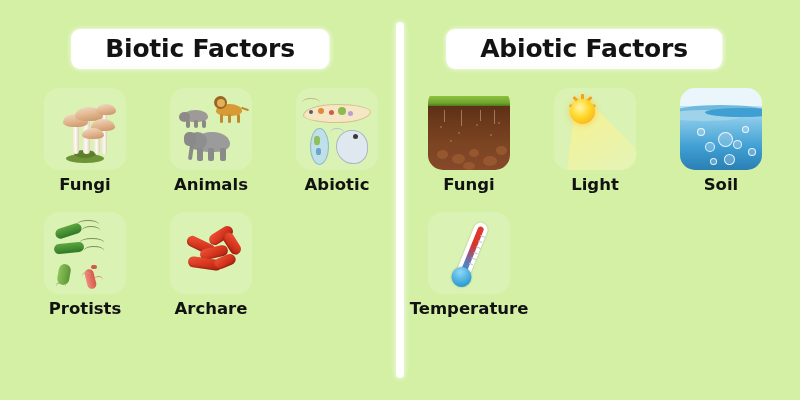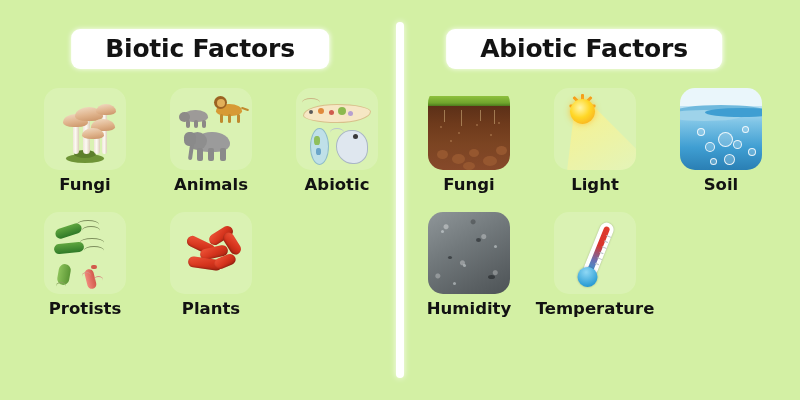--- a/index.html
+++ b/index.html
@@ -373,21 +373,21 @@
         <div class="tile">
           <div class="art">
             <div class="arch-rod" style="left:16px;top:28px;width:30px;height:11px;transform:rotate(26deg);"></div>
             <div class="arch-rod" style="left:38px;top:18px;width:26px;height:11px;transform:rotate(-32deg);"></div>
             <div class="arch-rod" style="left:30px;top:35px;width:28px;height:11px;transform:rotate(-12deg);"></div>
             <div class="arch-rod" style="left:50px;top:26px;width:24px;height:11px;transform:rotate(58deg);"></div>
             <div class="arch-rod" style="left:18px;top:46px;width:34px;height:11px;transform:rotate(8deg);"></div>
             <div class="arch-rod" style="left:44px;top:44px;width:22px;height:11px;transform:rotate(-22deg);"></div>
           </div>
         </div>
-        <div class="cell-label">Plants</div>
+        <div class="cell-label">Archare</div>
       </div>
 
     </div>
   </div>
 
   <div class="divider"></div>
 
   <div class="panel right">
 
     <div class="title-pill">
@@ -455,35 +455,20 @@
             <div class="bubble" style="left:62px;top:38px;width:5px;height:5px;"></div>
             <div class="bubble" style="left:44px;top:66px;width:9px;height:9px;"></div>
             <div class="bubble" style="left:30px;top:70px;width:5px;height:5px;"></div>
             <div class="bubble" style="left:68px;top:60px;width:6px;height:6px;"></div>
           </div>
         </div>
         <div class="cell-label">Soil</div>
       </div>
 
 
-      <div class="cell">
-        <div class="tile photo">
-          <div class="art">
-            <div class="humid-bg"></div>
-            <div class="drop-dark" style="left:48px;top:26px;width:5px;height:4px;"></div>
-            <div class="drop-dark" style="left:20px;top:44px;width:4px;height:3px;"></div>
-            <div class="drop-dark" style="left:60px;top:63px;width:7px;height:4px;"></div>
-            <div class="drop-lite" style="left:13px;top:18px;width:3px;height:3px;"></div>
-            <div class="drop-lite" style="left:35px;top:52px;width:3px;height:3px;"></div>
-            <div class="drop-lite" style="left:66px;top:33px;width:3px;height:3px;"></div>
-            <div class="drop-lite" style="left:25px;top:70px;width:3px;height:3px;"></div>
-          </div>
-        </div>
-        <div class="cell-label">Humidity</div>
-      </div>
 
       <div class="cell">
         <div class="tile">
           <div class="art">
             <div class="thermo" style="left:0;top:0;width:82px;height:82px;transform:rotate(22deg);">
               <div class="thermo-tube" style="left:36px;top:8px;width:14px;height:56px;"></div>
               <div class="thermo-merc" style="left:40px;top:12px;width:6px;height:50px;"></div>
               <div class="thermo-bulb" style="left:33px;top:56px;width:20px;height:20px;"></div>
               <div class="tick" style="left:45px;top:20px;width:5px;"></div>
               <div class="tick" style="left:45px;top:26px;width:4px;"></div>

